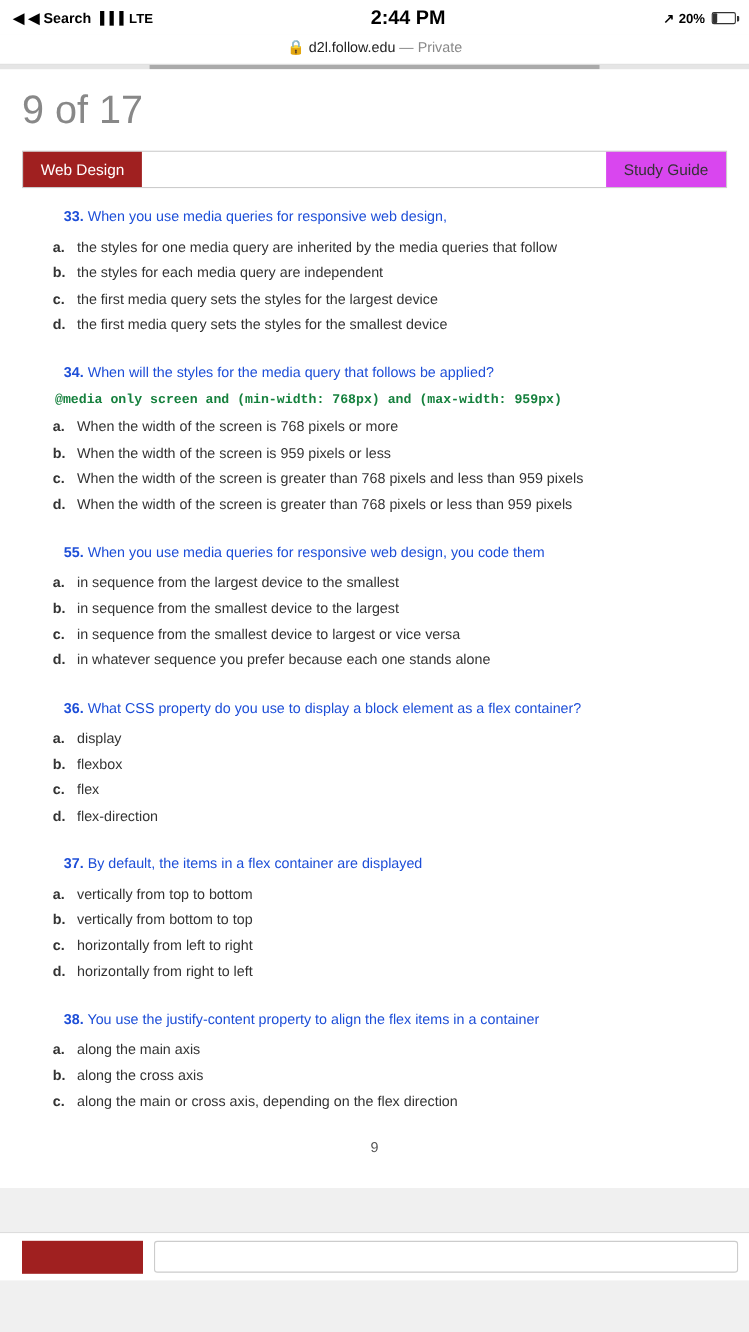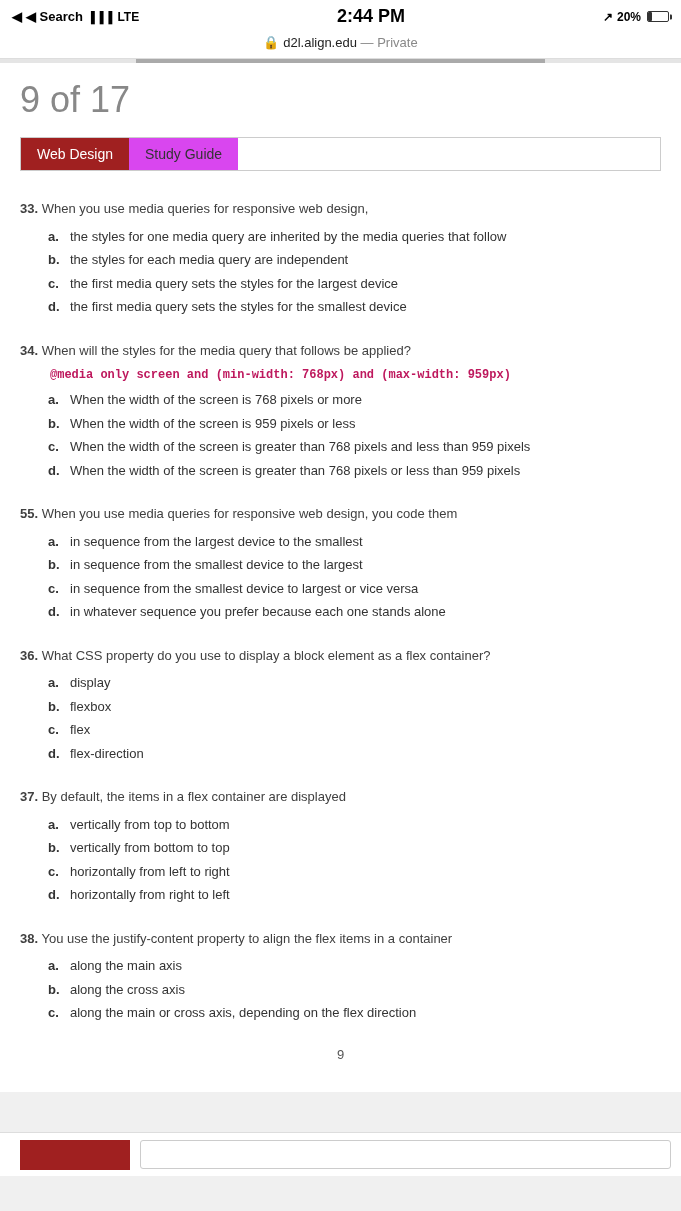--- a/index.html
+++ b/index.html
@@ -106,21 +106,22 @@
       font-size: 36px;
       color: #888;
       margin-bottom: 16px;
       font-weight: 300;
     }
 
     
     .tabs {
       display: flex;
       border: 1px solid #ccc;
-      margin-bottom: 28px;
+      margin-bottom: 16px;
+      justify-content: space-between;
     }
     .tab {
       padding: 8px 16px;
       font-size: 14px;
       cursor: pointer;
     }
     .tab.active {
       background: #a02020;
       color: white;
       font-weight: 500;
@@ -129,32 +130,33 @@
       background: #d946ef;
       color: #333;
     }
 
     
     .question-block {
       margin-bottom: 24px;
     }
     .question-text {
       font-size: 13px;
-      color: #404040;
+      color: #1d4ed8;
       margin-bottom: 8px;
       line-height: 1.5;
+      margin-left: 38px;
     }
     .question-number {
       font-weight: 600;
     }
     .code-block {
       font-family: 'Courier New', Courier, monospace;
       font-size: 12px;
       font-weight: 600;
-      color: #be185d;
+      color: #15803d;
       margin: 4px 0 8px 30px;
     }
     .options {
       margin-left: 28px;
     }
     .option {
       display: flex;
       align-items: flex-start;
       margin-bottom: 4px;
       font-size: 13px;
@@ -219,21 +221,21 @@
     <span>↗</span>
     <span>20%</span>
     <span class="battery-icon">
       <div class="battery-fill"></div>
     </span>
   </div>
 </div>
 
 <div class="address-bar">
   <span>🔒</span>
-  <span class="domain">d2l.align.edu</span>
+  <span class="domain">d2l.follow.edu</span>
   <span class="private"> — Private</span>
 </div>
 
 <div class="top-scrollbar">
   <div class="top-scrollbar-inner"></div>
 </div>
 
 <div class="main-content">
 
   <div class="page-indicator">9 of 17</div>

